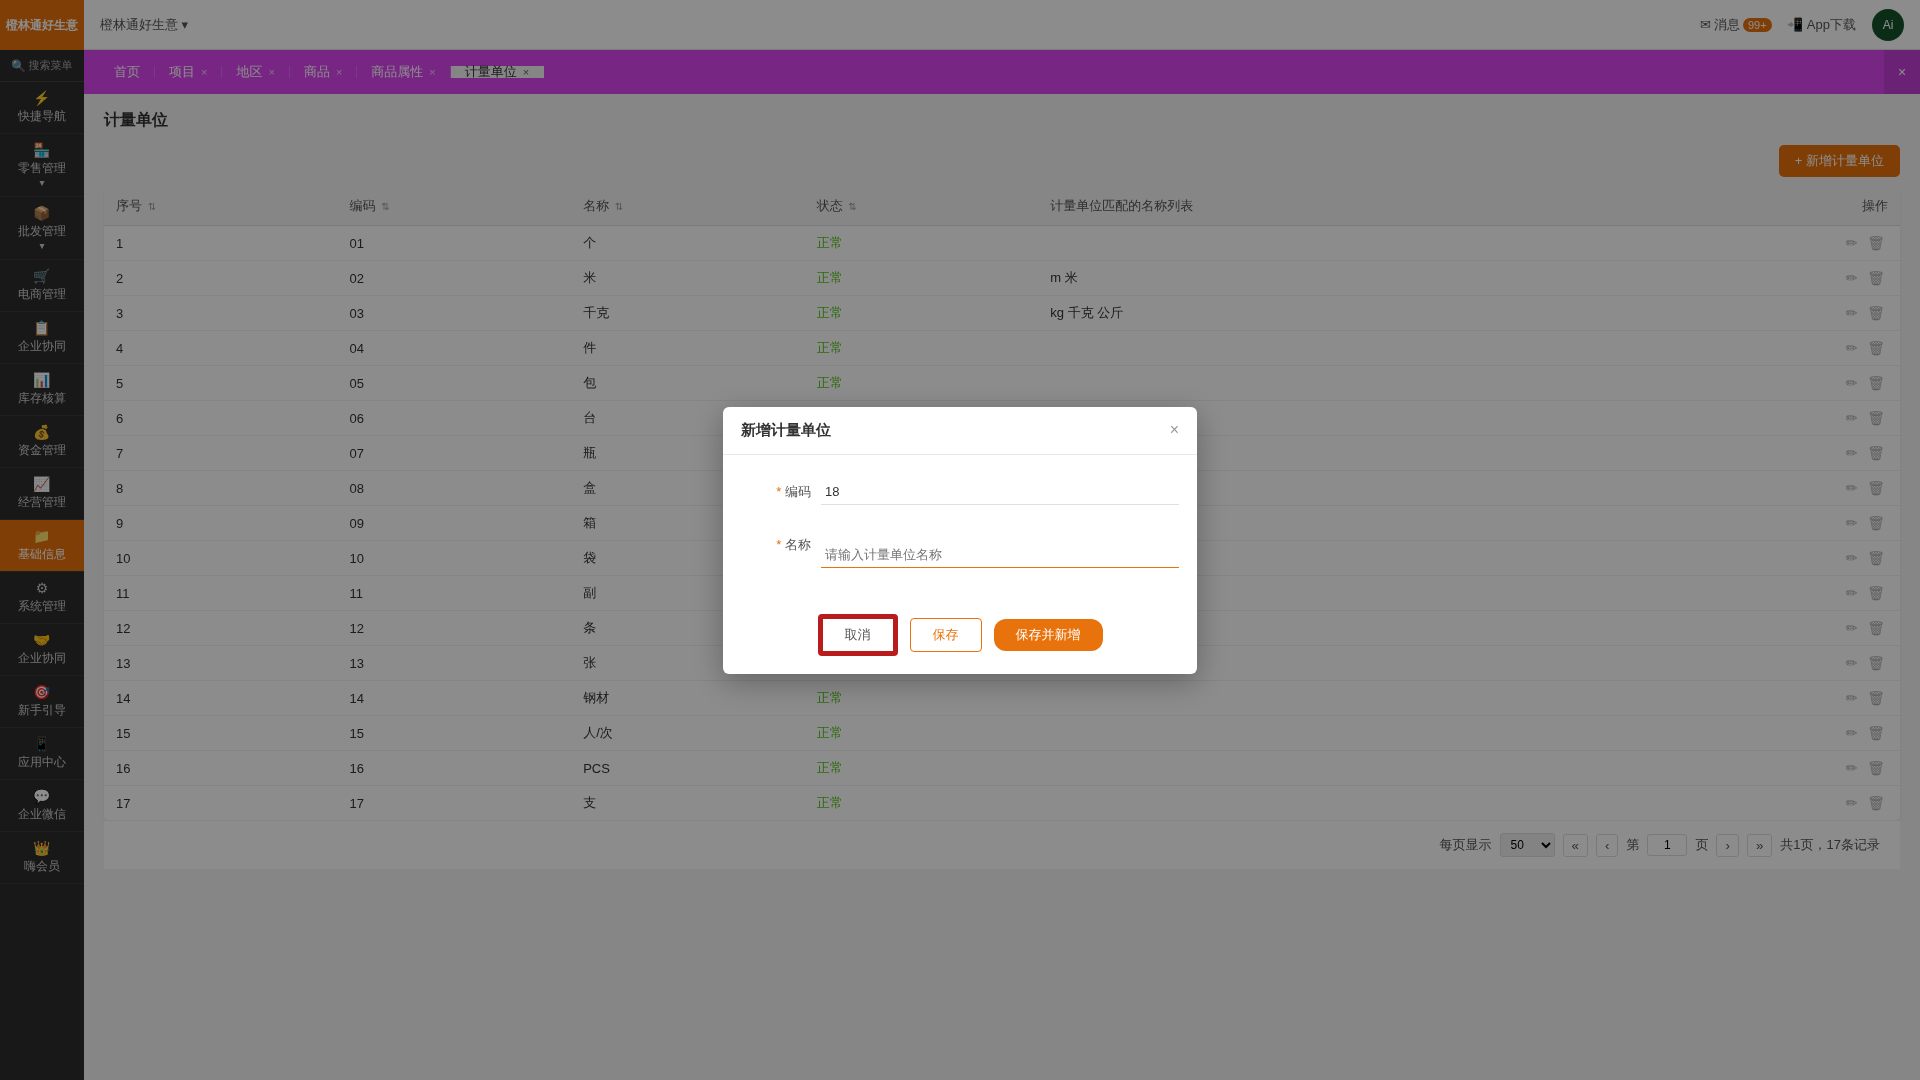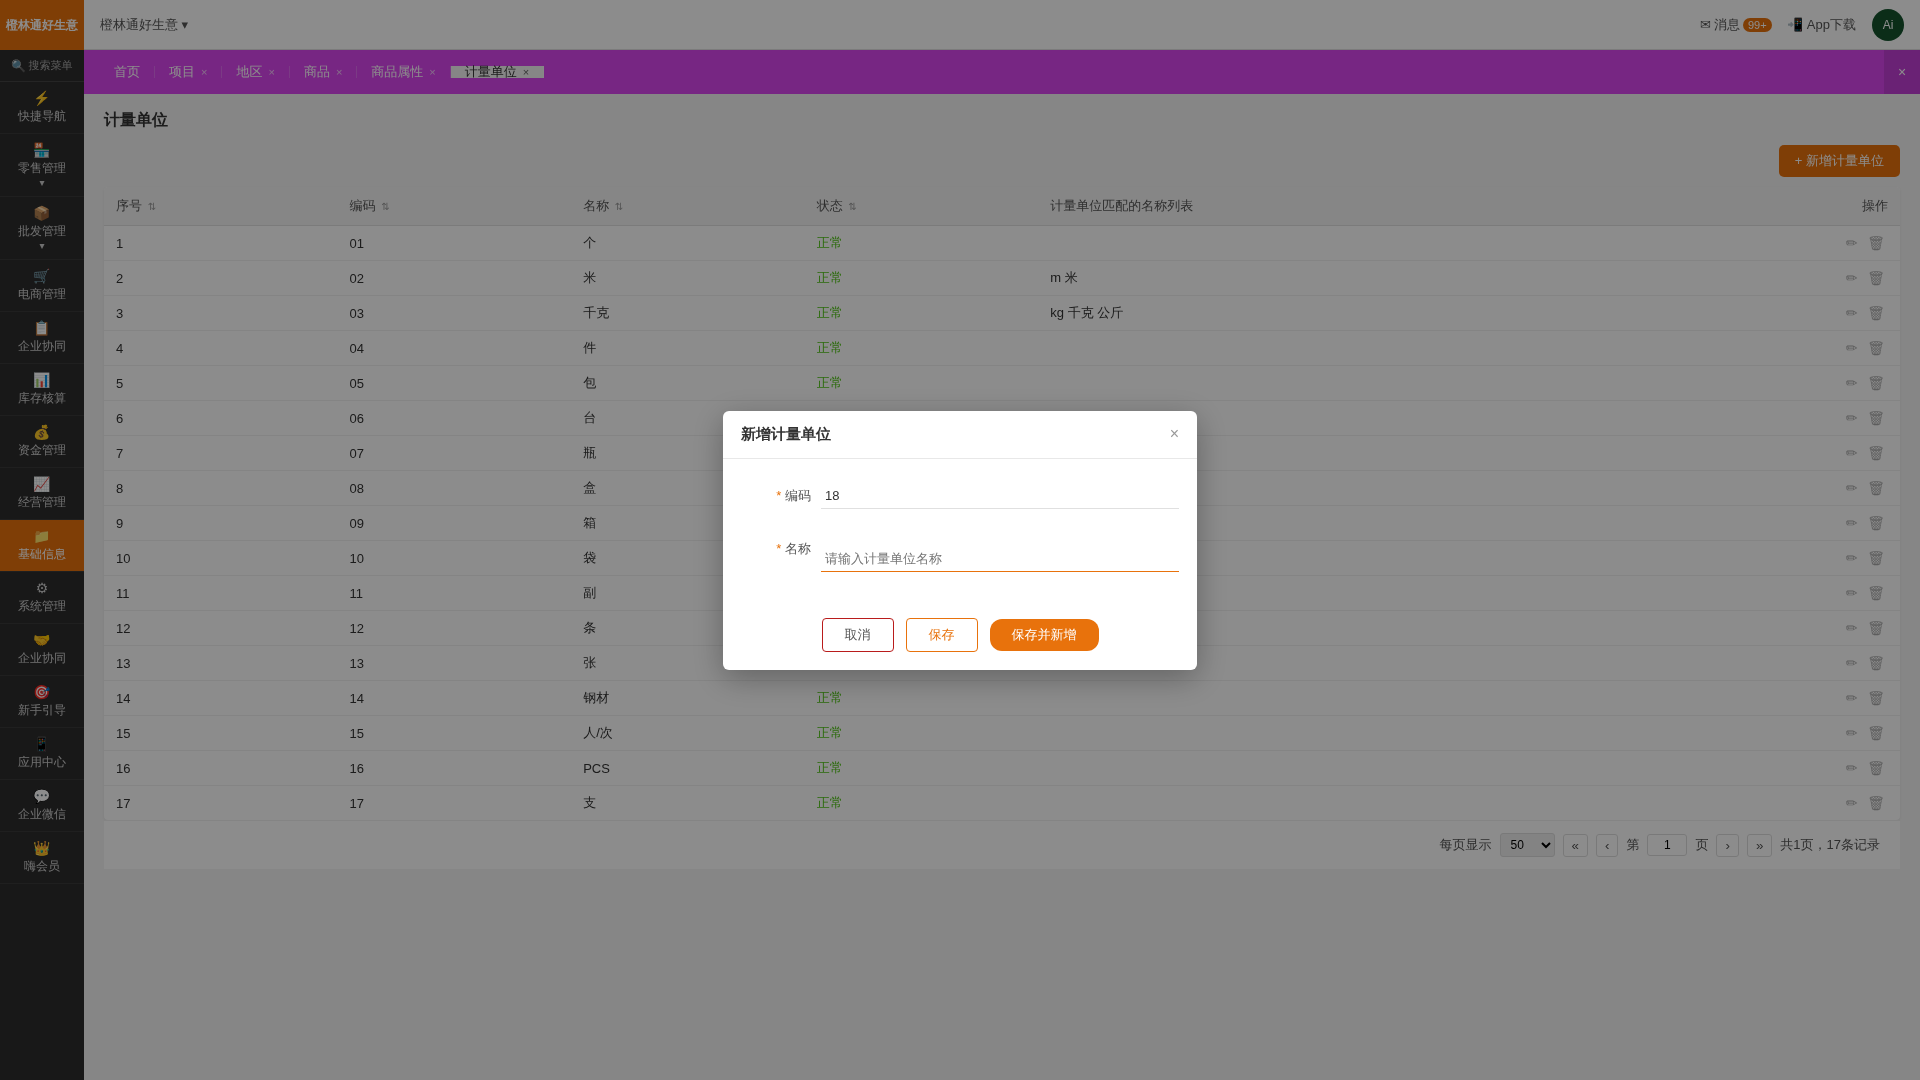--- a/index.html
+++ b/index.html
@@ -64,21 +64,21 @@
     .modal-header { padding: 14px 18px; border-bottom: 1px solid #e8e8e8; display: flex; align-items: center; justify-content: space-between; }
     .modal-title { font-size: 15px; font-weight: bold; color: #333; }
     .modal-close { cursor: pointer; color: #999; font-size: 16px; }
     .modal-body { padding: 24px 18px 16px; }
     .form-row { display: flex; align-items: center; margin-bottom: 18px; }
     .form-label { width: 70px; text-align: right; margin-right: 10px; color: #555; font-size: 13px; flex-shrink: 0; }
     .form-label-required::before { content: '* '; color: #e8720c; }
     .form-input { flex: 1; border: none; border-bottom: 1px solid #e0e0e0; padding: 5px 4px; font-size: 13px; outline: none; color: #333; }
     .form-input.focused { border-bottom-color: #e8720c; margin-top: 19px; }
     .modal-footer { padding: 12px 18px 18px; display: flex; align-items: center; justify-content: center; gap: 12px; }
-    .btn-cancel { border: 1px solid #b91c1c; background: white; padding: 7px 22px; border-radius: 4px; cursor: pointer; font-size: 13px; color: #555; }
+    .btn-cancel { border: 5px solid #b91c1c; background: white; padding: 7px 22px; border-radius: 4px; cursor: pointer; font-size: 13px; color: #555; }
     .btn-save { border: 1px solid #e8720c; background: white; color: #e8720c; padding: 7px 22px; border-radius: 4px; cursor: pointer; font-size: 13px; }
     .btn-save-new { background: #e8720c; color: white; border: none; padding: 7px 22px; border-radius: 12px; cursor: pointer; font-size: 13px; }
   </style>
 </head>
 <body>
 
 <div class="sidebar">
   <div class="sidebar-logo">
     <div class="sidebar-logo-text">橙林通好生意</div>
   </div>

